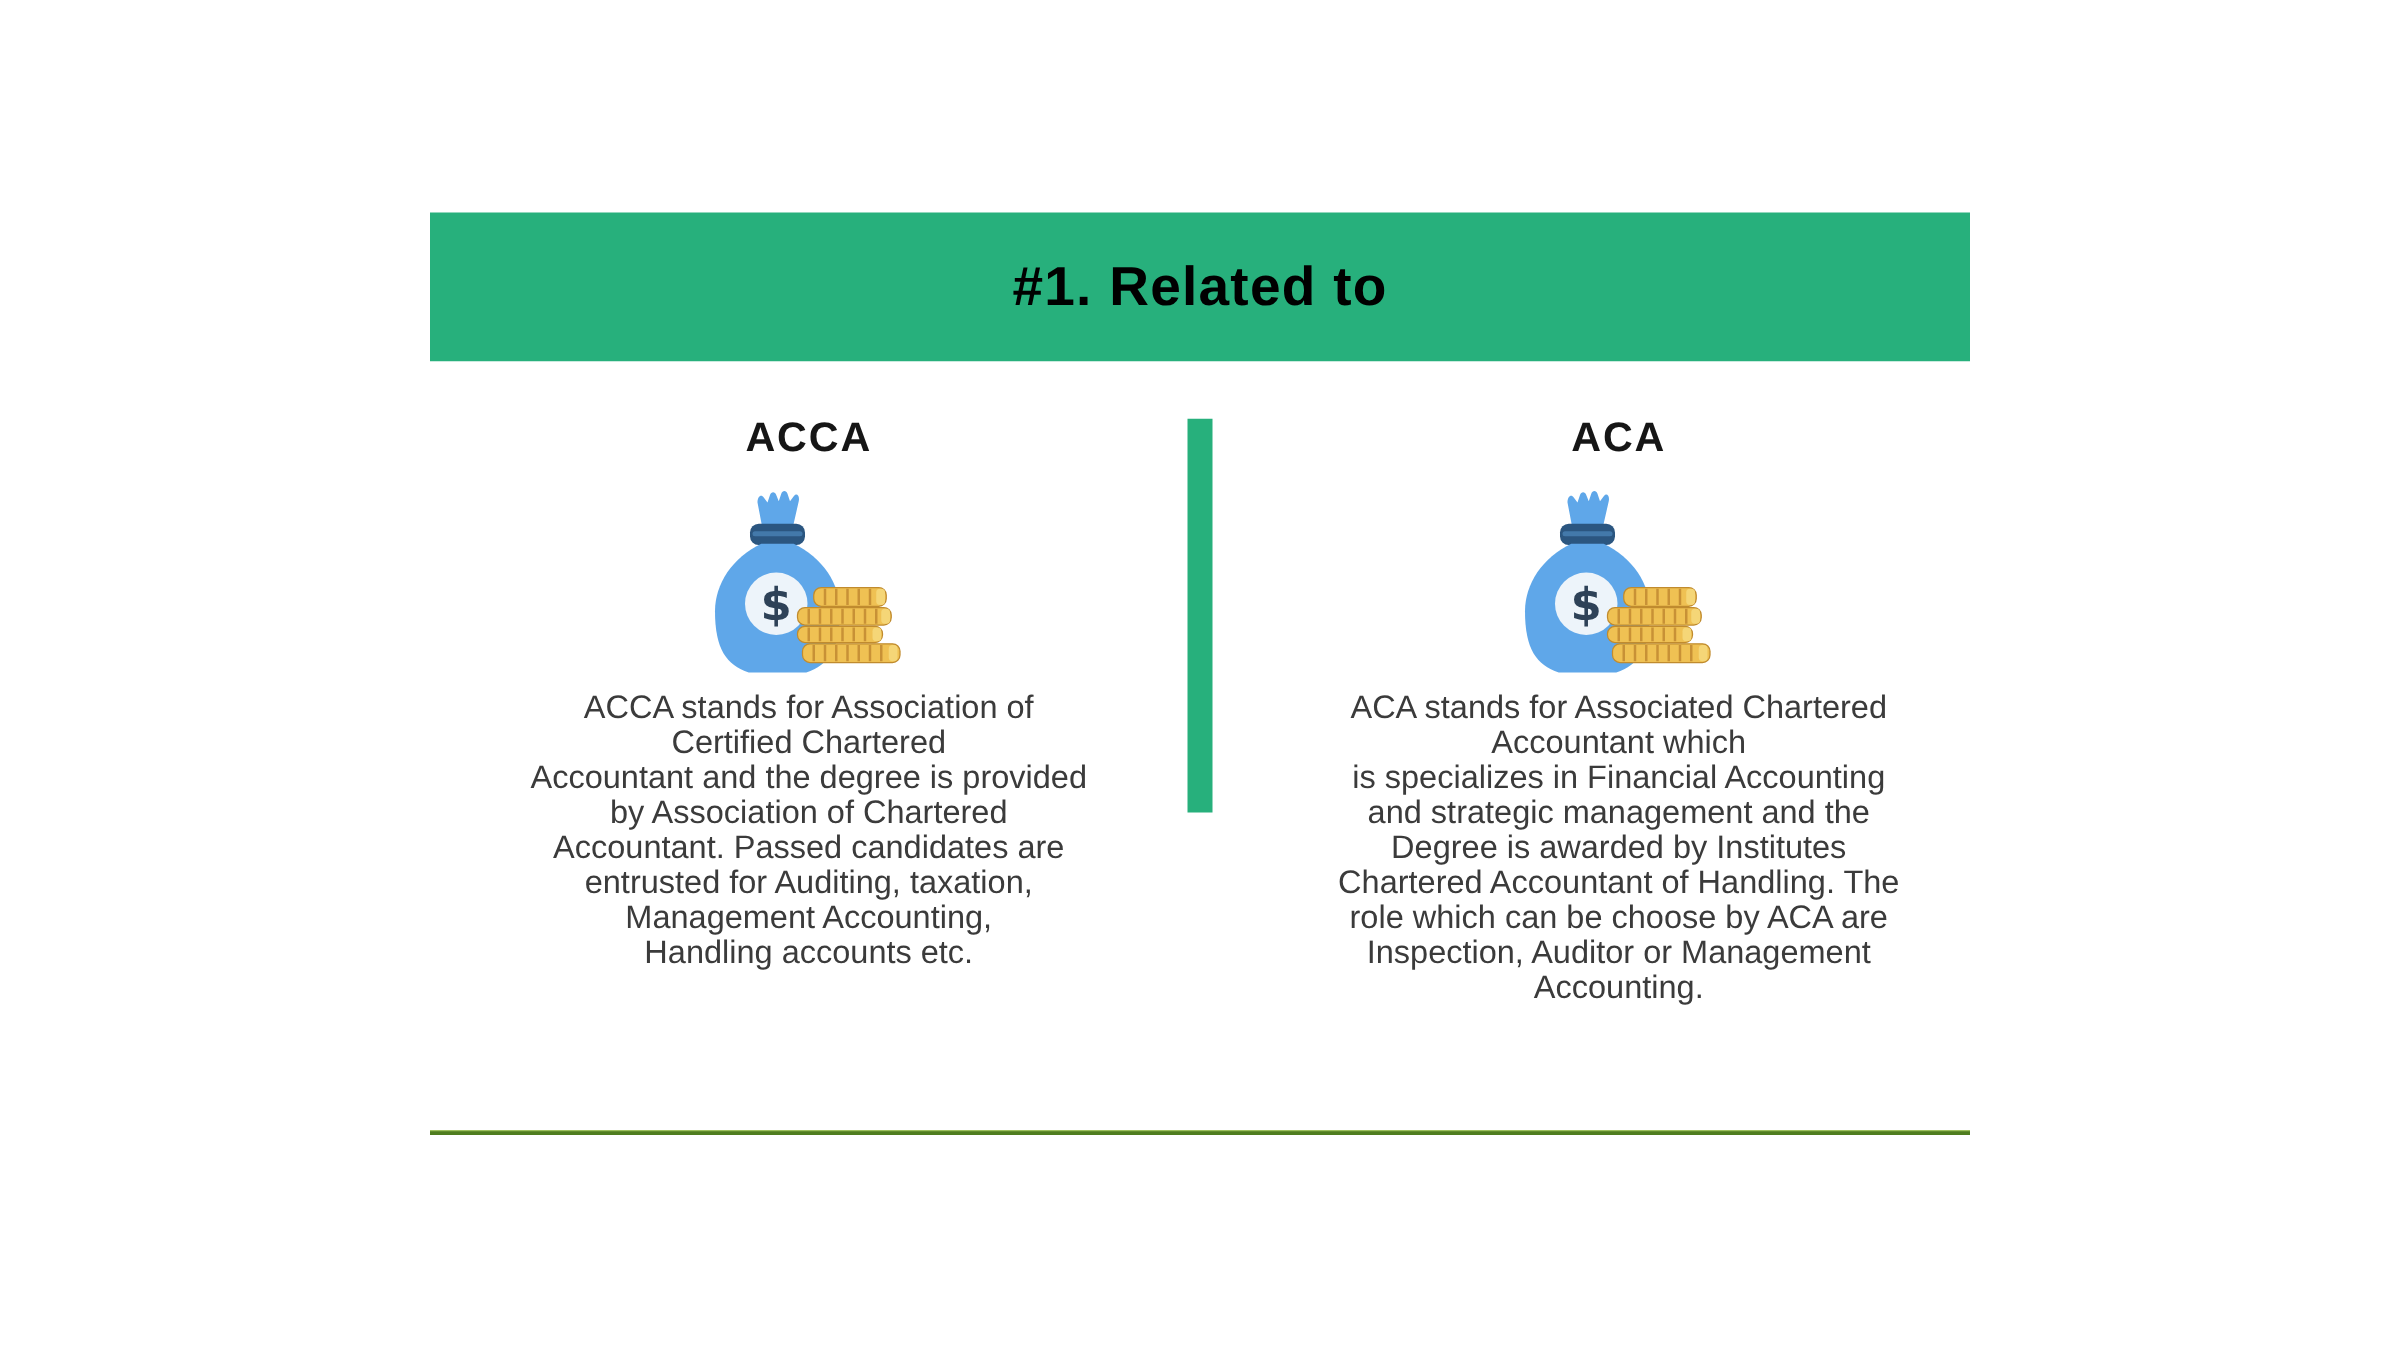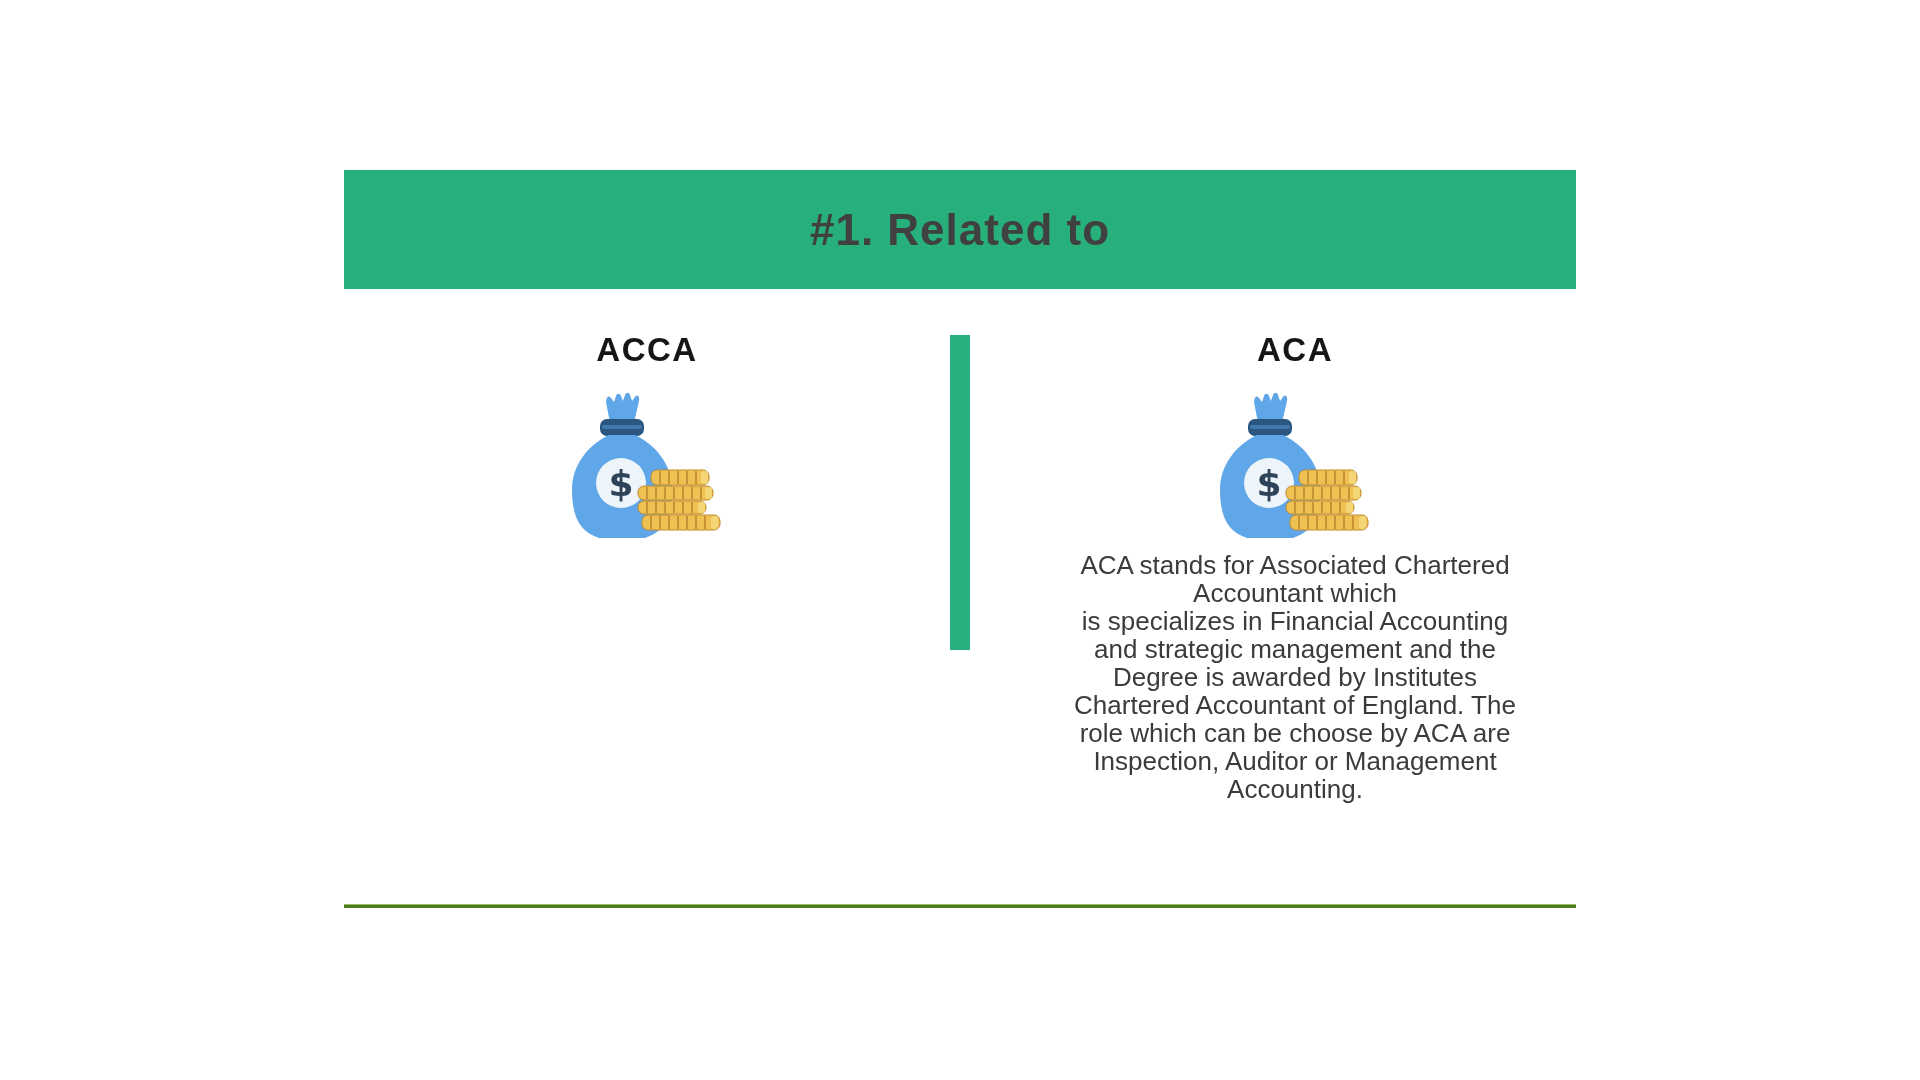--- a/index.html
+++ b/index.html
@@ -14,21 +14,21 @@
   
   .band {
     position: absolute;
     left: 344px; top: 170px;
     width: 1232px; height: 119px;
     background: #27b07c;
     display: flex; align-items: center; justify-content: center;
   }
   .band h1 {
     margin: 0;
-    color: #404040;
+    color: #000000;
     font-size: 44px;
     font-weight: bold;
     letter-spacing: 1px;
   }
   
   .content {
     position: absolute;
     left: 344px; top: 289px;
     width: 1232px; height: 580px;
   }
@@ -102,20 +102,28 @@
           </g>
           <path stroke="#c89136" stroke-width="2" d="M89,80 v13 M98,80 v13 M107,80 v13 M116,80 v13 M125,80 v13 M76,96 v12 M85,96 v12 M94,96 v12 M103,96 v12 M112,96 v12 M121,96 v12 M130,96 v12 M76,111 v11 M85,111 v11 M94,111 v11 M103,111 v11 M112,111 v11 M121,111 v11 M80,125 v13 M89,125 v13 M98,125 v13 M107,125 v13 M116,125 v13 M125,125 v13 M134,125 v13"></path>
           <g fill="#f5d677">
             <rect x="130" y="80" width="7" height="13" rx="3"></rect>
             <rect x="134" y="96" width="7" height="12" rx="3"></rect>
             <rect x="127" y="111" width="7" height="11" rx="3"></rect>
             <rect x="140" y="125" width="7" height="13" rx="3"></rect>
           </g>
         </svg>
       </div>
+      <p>ACCA stands for Association of
+Certified Chartered
+Accountant and the degree is provided
+by Association of Chartered
+Accountant. Passed candidates are
+entrusted for Auditing, taxation,
+Management Accounting,
+Handling accounts etc.</p>
     </section>
 
     <div class="divider"></div>
 
     <section class="col right">
       <h2>ACA</h2>
       <div class="icon-wrap">
         <svg viewBox="0 0 152 148" width="152" height="148">
           <path fill="#5fa7e9" d="M39,32 L35,11 C35,6 38,4 40,7 L43,11 L45,5 C46,2 49,2 50,5 L52,10 L54,4 C55,1 58,1 59,4 L61,10 L64,6 C66,3 69,5 68,10 L63,32 Z"></path>
           <rect x="29" y="28" width="44" height="17" rx="7" fill="#2b5680"></rect>
@@ -136,21 +144,21 @@
             <rect x="127" y="111" width="7" height="11" rx="3"></rect>
             <rect x="140" y="125" width="7" height="13" rx="3"></rect>
           </g>
         </svg>
       </div>
       <p>ACA stands for Associated Chartered
 Accountant which
 is specializes in Financial Accounting
 and strategic management and the
 Degree is awarded by Institutes
-Chartered Accountant of England. The
+Chartered Accountant of Handling. The
 role which can be choose by ACA are
 Inspection, Auditor or Management
 Accounting.</p>
     </section>
 
   </main>
 
   <div class="bottom-rule"></div>
 
 </div>

